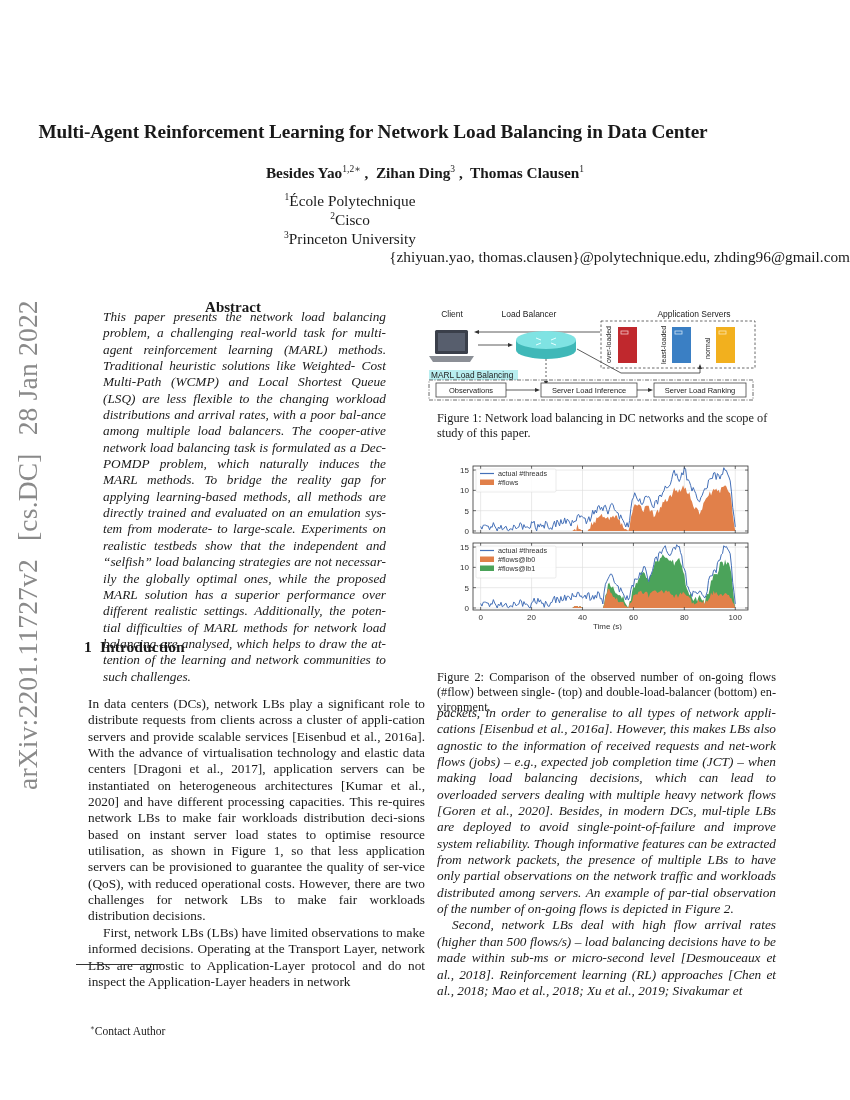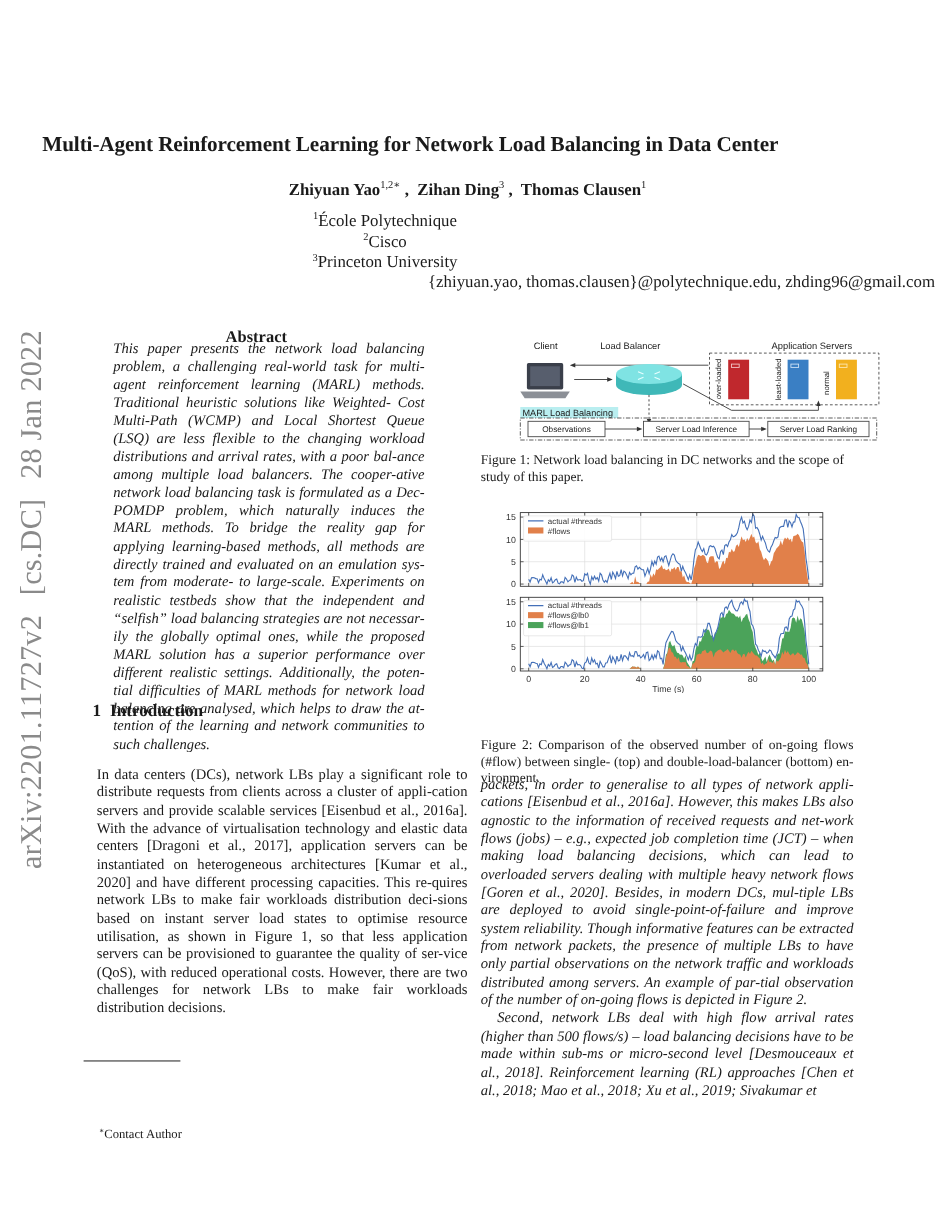--- a/index.html
+++ b/index.html
@@ -32,57 +32,58 @@
 
   #intro-heading { top: 638px; left: 76px; font-weight: bold; font-size: 15.6px; text-align: center; }
   #intro-heading .num { display: inline-block; width: 24px; }
   #intro-body { top: 696px; left: 88px; width: 337px; }
   .indent { text-indent: 15px; }
 
   #footnote-rule { top: 964px; left: 76px; width: 88px; height: 1px; background: #333; }
   #footnote { top: 963px; left: 90px; font-size: 11.5px; }
   #footnote sup { font-size: 7px; }
 
-  #fig1 { top: 303px; left: 460px; width: 345px; height: 102px; font-family: "Liberation Sans", sans-serif; text-align: center; }
+  #fig1 { top: 303px; left: 416px; width: 345px; height: 102px; font-family: "Liberation Sans", sans-serif; text-align: center; }
   #fig1-caption { top: 411px; left: 437px; width: 339px; font-size: 12.3px; line-height: 15px; text-align: left; }
 
   #fig2 { top: 462px; left: 440px; width: 320px; height: 168px; font-family: "Liberation Sans", sans-serif; }
   #fig2-caption { top: 670px; left: 437px; width: 339px; font-size: 12.3px; line-height: 15px; text-align: justify; }
 
   #right-body { top: 705px; left: 437px; width: 339px; font-style: italic; }
 
   svg text { font-family: "Liberation Sans", "DejaVu Sans", sans-serif; }
 </style>
 </head>
 <body>
 
 <div id="arxiv-stamp">
   <span>arXiv:2201.11727v2</span><span>[cs.DC]</span><span>28 Jan 2022</span>
 </div>
 
 <div id="title" class="abs">Multi-Agent Reinforcement Learning for Network Load Balancing in Data Center</div>
 
 <div id="authors" class="abs">
-  <span>Zhiyuan Yao</span><sup>1,2∗</sup>&nbsp;,&nbsp; <span>Zihan Ding</span><sup>3</sup>&nbsp;,&nbsp; <span>Thomas Clausen</span><sup>1</sup>
+  <span>Besides Yao</span><sup>1,2∗</sup>&nbsp;,&nbsp; <span>Zihan Ding</span><sup>3</sup>&nbsp;,&nbsp; <span>Thomas Clausen</span><sup>1</sup>
 </div>
 
 <div id="aff1" class="abs affil"><sup>1</sup><span>École Polytechnique</span></div>
 <div id="aff2" class="abs affil"><sup>2</sup><span>Cisco</span></div>
 <div id="aff3" class="abs affil"><sup>3</sup><span>Princeton University</span></div>
 
 <div id="emails" class="abs">{zhiyuan.yao, thomas.clausen}@polytechnique.edu, zhding96@gmail.com</div>
 
 <div id="abstract-heading" class="abs">Abstract</div>
 <div id="abstract-body" class="abs col-text">This paper presents the network load balancing problem, a challenging real-world task for multi-agent reinforcement learning (MARL) methods. Traditional heuristic solutions like Weighted- Cost Multi-Path (WCMP) and Local Shortest Queue (LSQ) are less flexible to the changing workload distributions and arrival rates, with a poor bal-ance among multiple load balancers. The cooper-ative network load balancing task is formulated as a Dec-POMDP problem, which naturally induces the MARL methods. To bridge the reality gap for applying learning-based methods, all methods are directly trained and evaluated on an emulation sys-tem from moderate- to large-scale. Experiments on realistic testbeds show that the independent and “selfish” load balancing strategies are not necessar-ily the globally optimal ones, while the proposed MARL solution has a superior performance over different realistic settings. Additionally, the poten-tial difficulties of MARL methods for network load balancing are analysed, which helps to draw the at-tention of the learning and network communities to such challenges.</div>
 
 <div id="intro-heading" class="abs">
   <span class="num">1</span><span>Introduction</span>
 </div>
 <div id="intro-body" class="abs col-text">
   <p>In data centers (DCs), network LBs play a significant role to distribute requests from clients across a cluster of appli-cation servers and provide scalable services [Eisenbud et al., 2016a]. With the advance of virtualisation technology and elastic data centers [Dragoni et al., 2017], application servers can be instantiated on heterogeneous architectures [Kumar et al., 2020] and have different processing capacities. This re-quires network LBs to make fair workloads distribution deci-sions based on instant server load states to optimise resource utilisation, as shown in Figure 1, so that less application servers can be provisioned to guarantee the quality of ser-vice (QoS), with reduced operational costs. However, there are two challenges for network LBs to make fair workloads distribution decisions.</p>
+  <p class="indent">First, network LBs (LBs) have limited observations to make informed decisions. Operating at the Transport Layer, network LBs are agnostic to Application-Layer protocol and do not inspect the Application-Layer headers in network</p>
 </div>
 
 <div id="footnote-rule" class="abs"></div>
 <div id="footnote" class="abs" style="top:1024px;">
   <sup>∗</sup><span>Contact Author</span>
 </div>
 
 <div id="fig1" class="abs">
   <svg width="345" height="102" viewBox="0 0 345 102">
 

